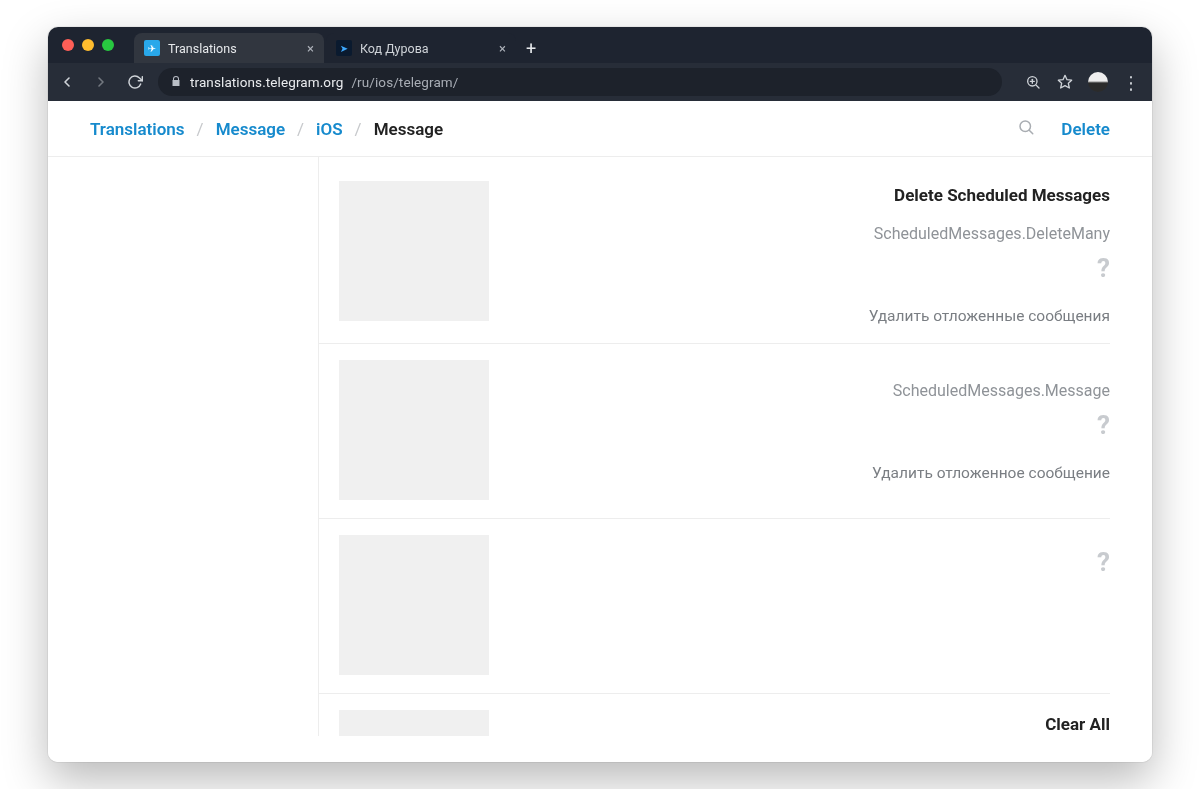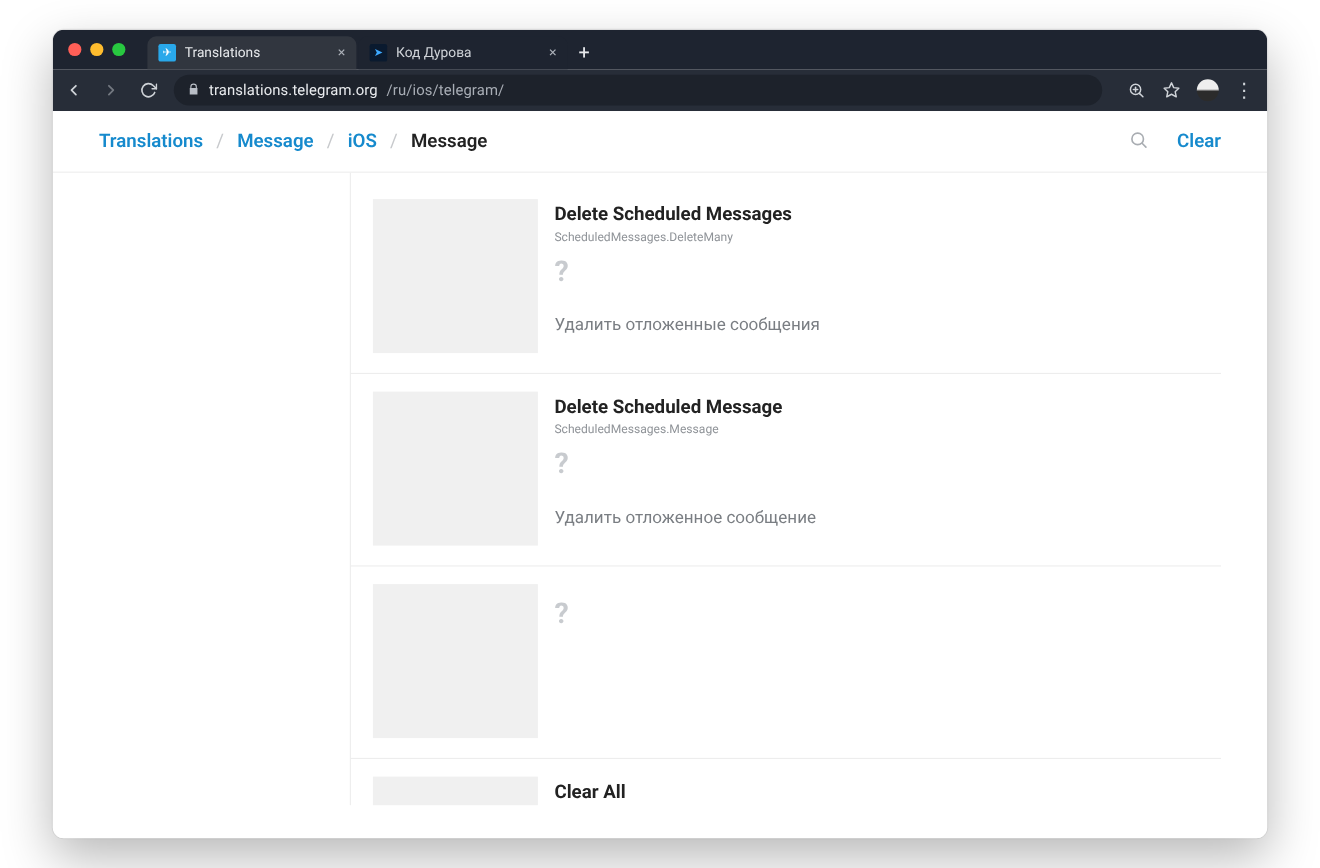--- a/index.html
+++ b/index.html
@@ -114,33 +114,34 @@
     overflow:hidden;
   }
   .content-inner {
     position:absolute;
     left:270px; right:42px; top:0;
     border-left:1px solid #ededed;
     padding-top:8px;
   }
   .entry {
     display:flex;
-    gap:15px;
+    gap:40px;
     padding:16px 0 18px 20px;
     border-bottom:1px solid #ededed;
+    text-align:right;
   }
   .thumb {
     width:150px;
     height:140px;
     background:#f0f0f0;
     flex-shrink:0;
   }
   .entry-body { flex:1; padding-top:2px; }
   .entry-title { font-size:17px; font-weight:700; color:#222; margin-top:2px; }
-  .entry-key { font-size:11px; color:#8f9398; margin-top:4px; }
+  .entry-key { font-size:16px; color:#8f9398; margin-top:19px; }
   .qmark { font-size:26px; font-weight:700; color:#c8cbcf; margin-top:12px; line-height:1; }
   .translation { font-size:15.5px; color:#7a7e83; margin-top:26px; }
   .entry.partial { padding-bottom:0; }
   .entry.partial .thumb { height:26px; }
 </style>
 </head>
 <body>
 
 <div class="window">
 
@@ -223,41 +224,40 @@
         <span class="sep">/</span>
         <span class="current">Message</span>
       </nav>
       <div class="header-right">
         <span class="search-ic">
           <svg width="18" height="18" viewBox="0 0 24 24" fill="none" stroke="currentColor" stroke-width="2" stroke-linecap="round">
               <circle cx="11" cy="11" r="7"></circle>
               <line x1="21" y1="21" x2="16.65" y2="16.65"></line>
             </svg>
         </span>
-        <span class="login-link">Clear</span>
+        <span class="login-link">Delete</span>
       </div>
     </div>
 
     <div class="content-scroll">
       <div class="content-inner">
 
         <div class="entry">
           <div class="thumb"></div>
           <div class="entry-body">
             <div class="entry-title">Delete Scheduled Messages</div>
             <div class="entry-key">ScheduledMessages.DeleteMany</div>
             <div class="qmark">?</div>
             <div class="translation">Удалить отложенные сообщения</div>
           </div>
         </div>
 
         <div class="entry">
           <div class="thumb"></div>
           <div class="entry-body">
-            <div class="entry-title">Delete Scheduled Message</div>
             <div class="entry-key">ScheduledMessages.Message</div>
             <div class="qmark">?</div>
             <div class="translation">Удалить отложенное сообщение</div>
           </div>
         </div>
 
         <div class="entry">
           <div class="thumb"></div>
           <div class="entry-body">
             <div class="qmark">?</div>

